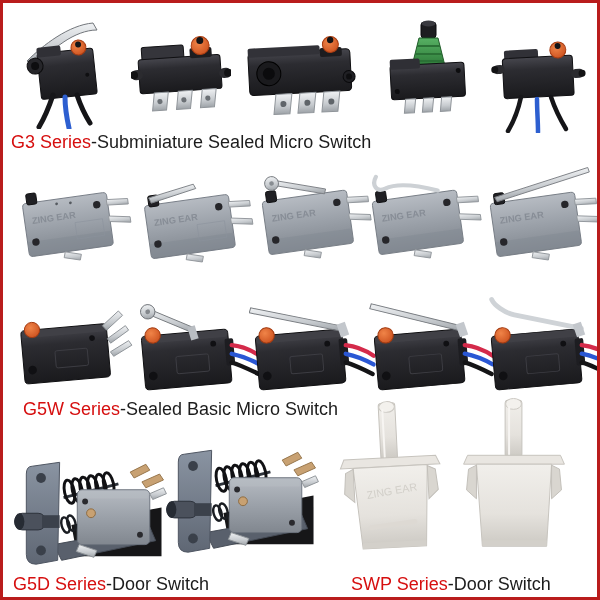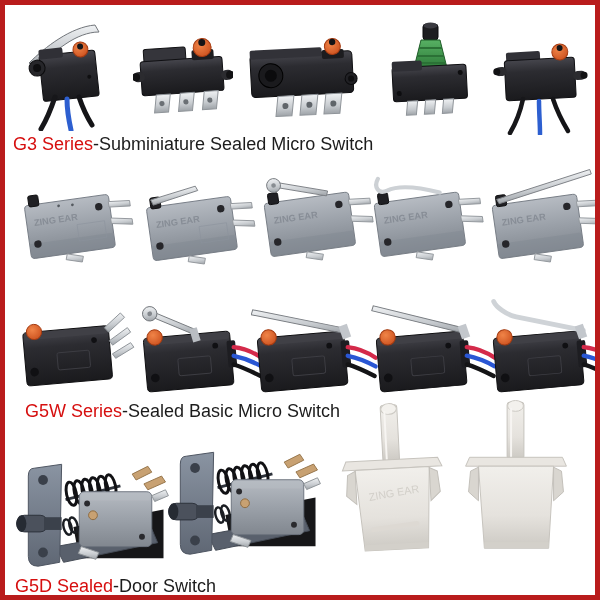--- a/index.html
+++ b/index.html
@@ -1,17 +1,17 @@
 <!DOCTYPE html>
 <html><head>
 <meta charset="utf-8">
 <style>
   html,body{margin:0;padding:0;background:#fff;}
   .frame{position:relative;width:600px;height:600px;box-sizing:border-box;
-         border:5px solid #b91c1c;background:#ffffff;overflow:hidden;
+         border:3px solid #b91c1c;background:#ffffff;overflow:hidden;
          font-family:"Liberation Sans",sans-serif;}
   .product{position:absolute;}
   .product svg{display:block;width:100%;height:100%;}
   .series-label{position:absolute;font-size:18px;line-height:22px;white-space:nowrap;
                 font-family:"Liberation Sans",sans-serif;}
   .series-label .red{color:#d60f0f;}
   .series-label .rest{color:#1c1c1c;}
   .hidden-defs{position:absolute;width:0;height:0;overflow:hidden;}
 </style>
 </head>
@@ -463,17 +463,20 @@
       <line x1="50" y1="10" x2="50" y2="60" stroke="#f7f5f2" stroke-width="2"></line>
       <polygon points="8,60 102,60 106,69 4,69" fill="#e9e6e1" stroke="#c6c3bd"></polygon>
       <polygon points="17,69 93,69 88,152 23,152" fill="url(#gWhite)" stroke="#c6c3bd"></polygon>
       <polygon points="9,74 17,70 17,104 7,95" fill="#d9d6d0" stroke="#c2bfb9"></polygon>
       <polygon points="101,74 93,70 93,104 103,95" fill="#d9d6d0" stroke="#c2bfb9"></polygon>
       <polygon points="23,146 88,146 88,152 23,152" fill="#d3d0ca"></polygon>
     </svg>
   </div>
 
   <div class="series-label" style="left:10px;top:570px">
-    <span class="red">G5D Sealed</span><span class="rest">-Door Switch</span>
-  </div>
-
+    <span class="red">G5D Series</span><span class="rest">-Door Switch</span>
+  </div>
+
+  <div class="series-label" style="left:348px;top:570px">
+    <span class="red">SWP Series</span><span class="rest">-Door Switch</span>
+  </div>
 
 </div>
 
 </body></html>

